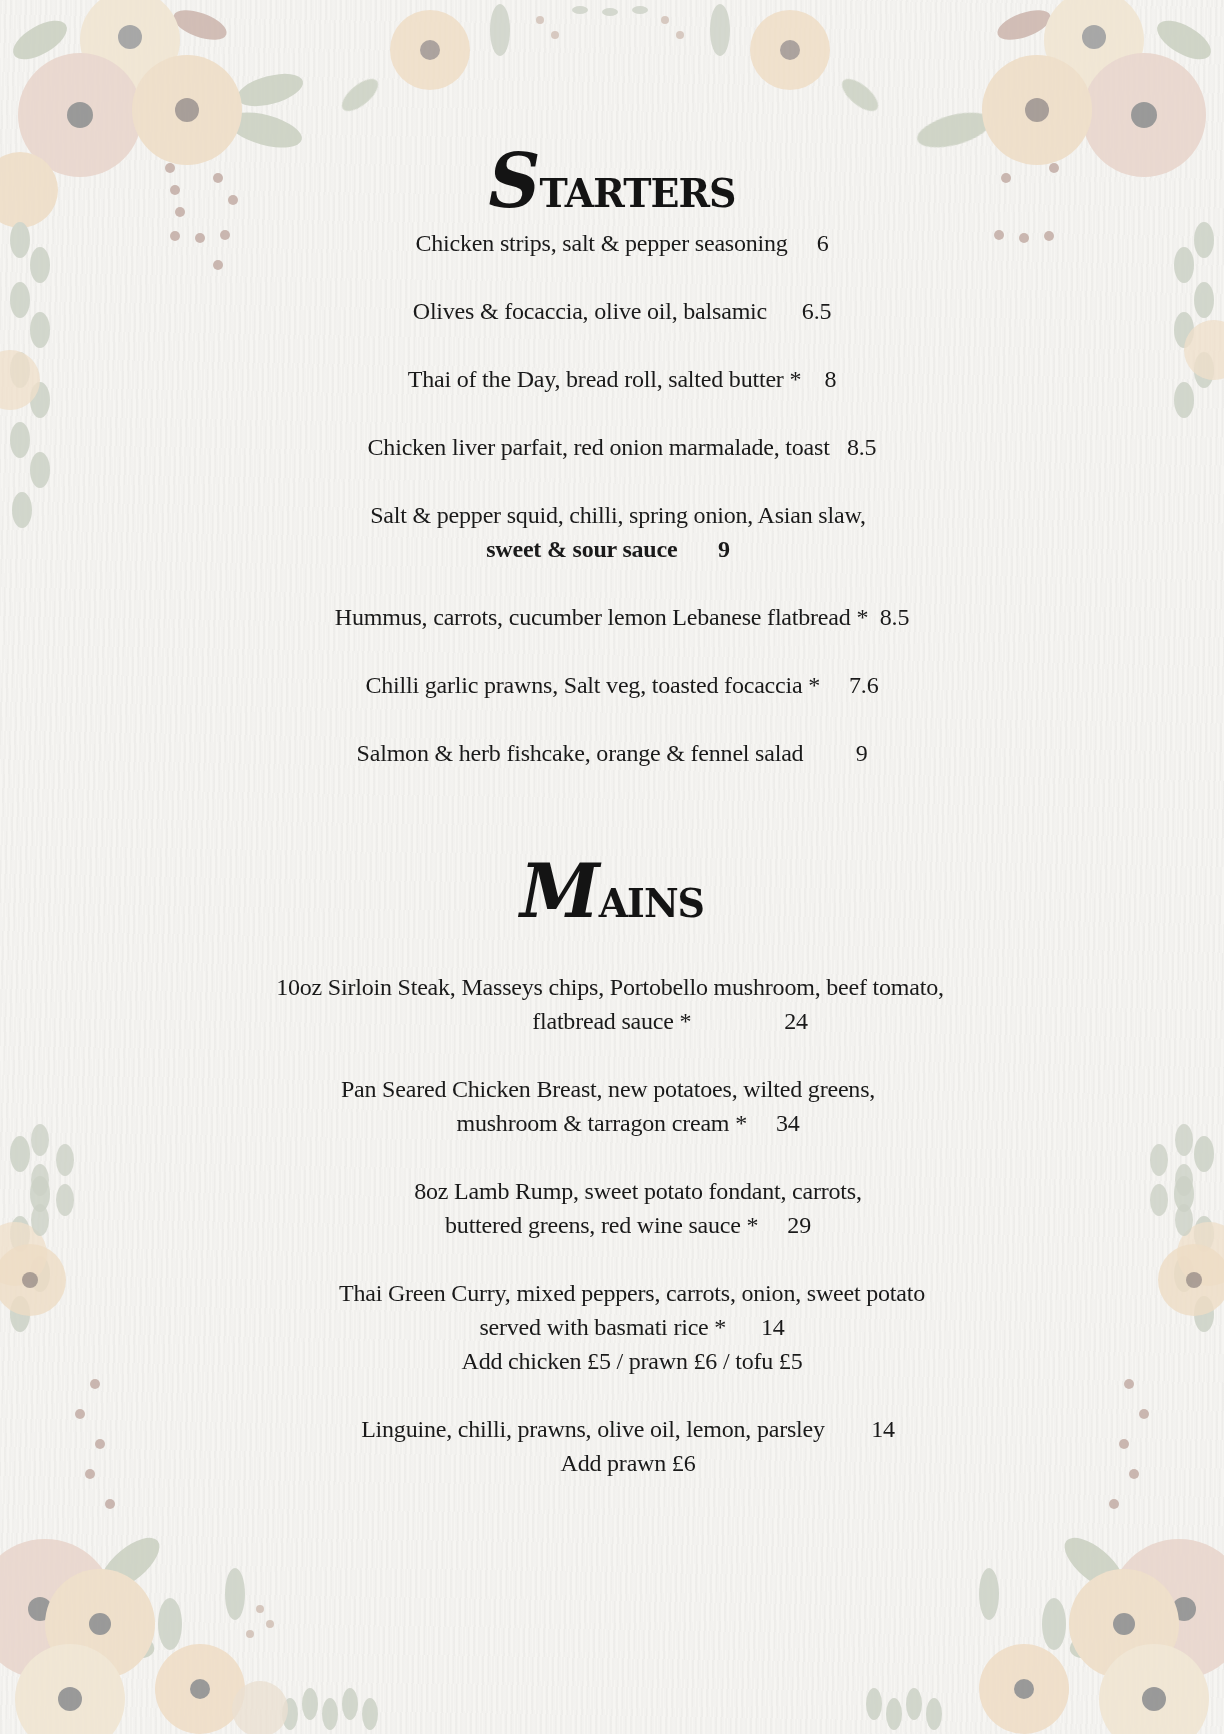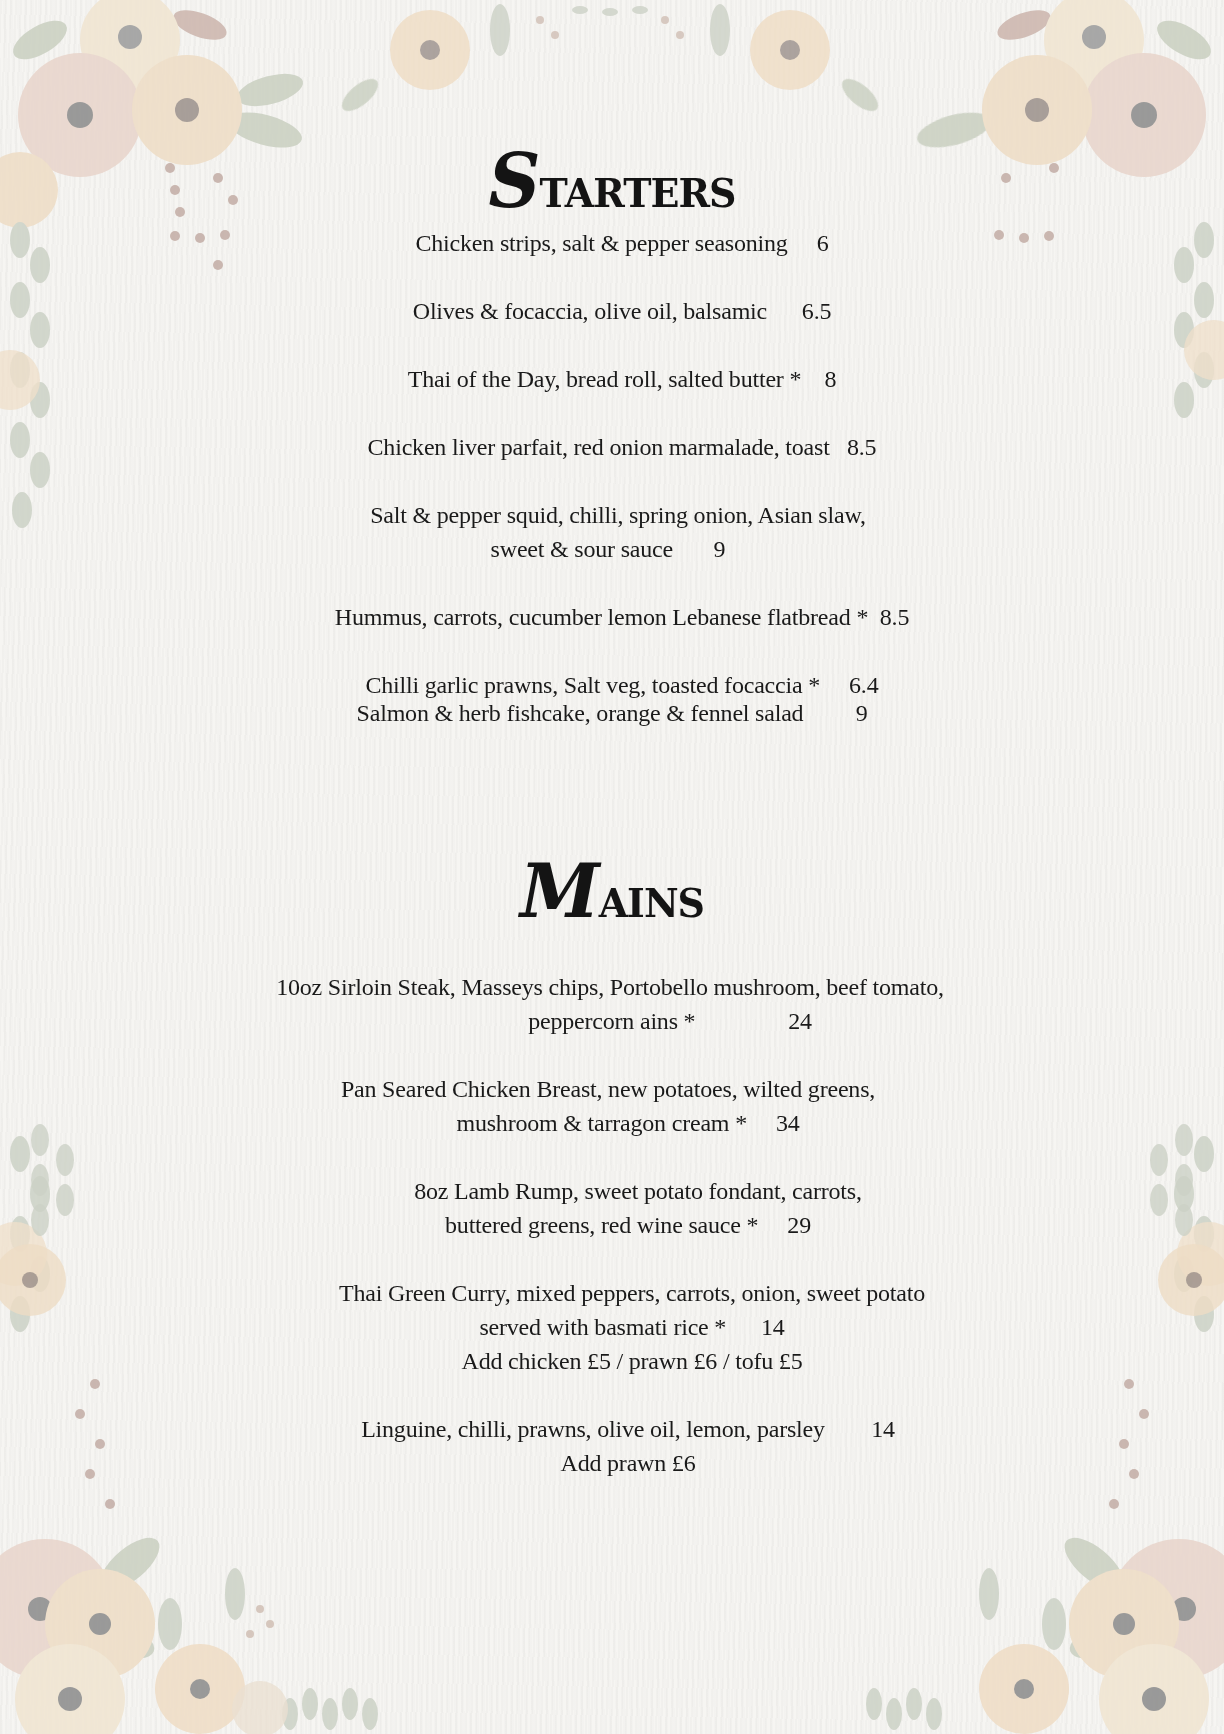--- a/index.html
+++ b/index.html
@@ -266,39 +266,39 @@
     <span>Olives &amp; focaccia, olive oil, balsamic</span>&nbsp;&nbsp;&nbsp;&nbsp;&nbsp;&nbsp;<span class="price">6.5</span>
   </div>
   <div class="item" style="top:362px;left:10px;">
     <span>Thai of the Day, bread roll, salted butter *</span>&nbsp;&nbsp;&nbsp;&nbsp;<span class="price">8</span>
   </div>
   <div class="item" style="top:430px;left:10px;">
     <span>Chicken liver parfait, red onion marmalade, toast</span>&nbsp;&nbsp;&nbsp;<span class="price">8.5</span>
   </div>
   <div class="item" style="top:498px;">
     <span class="line">Salt &amp; pepper squid, chilli, spring onion, Asian slaw,</span>
-    <span class="line" style="padding-right:20px;"><span>sweet &amp; sour sauce</span>&nbsp;&nbsp;&nbsp;&nbsp;&nbsp;&nbsp;&nbsp;<span class="price">9</span></span>
+    <span class="line" style="padding-right:20px;font-weight:bold;"><span>sweet &amp; sour sauce</span>&nbsp;&nbsp;&nbsp;&nbsp;&nbsp;&nbsp;&nbsp;<span class="price">9</span></span>
   </div>
   <div class="item" style="top:600px;left:10px;">
     <span>Hummus, carrots, cucumber lemon Lebanese flatbread *</span>&nbsp;&nbsp;<span class="price">8.5</span>
   </div>
   <div class="item" style="top:668px;left:10px;">
-    <span>Chilli garlic prawns, Salt veg, toasted focaccia *</span>&nbsp;&nbsp;&nbsp;&nbsp;&nbsp;<span class="price">6.4</span>
-  </div>
-  <div class="item" style="top:696px;">
+    <span>Chilli garlic prawns, Salt veg, toasted focaccia *</span>&nbsp;&nbsp;&nbsp;&nbsp;&nbsp;<span class="price">7.6</span>
+  </div>
+  <div class="item" style="top:736px;">
     <span>Salmon &amp; herb fishcake, orange &amp; fennel salad</span>&nbsp;&nbsp;&nbsp;&nbsp;&nbsp;&nbsp;&nbsp;&nbsp;&nbsp;<span class="price">9</span>
   </div>
 
   <div class="section-title" style="top:848px;">
     <span class="cap">M</span><span>ains</span>
   </div>
 
   <div class="item" style="top:970px;left:-8px;">
     <span class="line">10oz Sirloin Steak, Masseys chips, Portobello mushroom, beef tomato,</span>
-    <span class="line" style="padding-left:120px;"><span>peppercorn ains *</span>&nbsp;&nbsp;&nbsp;&nbsp;&nbsp;&nbsp;&nbsp;&nbsp;&nbsp;&nbsp;&nbsp;&nbsp;&nbsp;&nbsp;&nbsp;&nbsp;<span class="price">24</span></span>
+    <span class="line" style="padding-left:120px;"><span>flatbread sauce *</span>&nbsp;&nbsp;&nbsp;&nbsp;&nbsp;&nbsp;&nbsp;&nbsp;&nbsp;&nbsp;&nbsp;&nbsp;&nbsp;&nbsp;&nbsp;&nbsp;<span class="price">24</span></span>
   </div>
   <div class="item" style="top:1072px;left:-10px;">
     <span class="line">Pan Seared Chicken Breast, new potatoes, wilted greens,</span>
     <span class="line" style="padding-left:40px;"><span>mushroom &amp; tarragon cream *</span>&nbsp;&nbsp;&nbsp;&nbsp;&nbsp;<span class="price">34</span></span>
   </div>
   <div class="item" style="top:1174px;left:10px;">
     <span class="line" style="padding-left:20px;">8oz Lamb Rump, sweet potato fondant, carrots,</span>
     <span class="line"><span>buttered greens, red wine sauce *</span>&nbsp;&nbsp;&nbsp;&nbsp;&nbsp;<span class="price">29</span></span>
   </div>
   <div class="item" style="top:1276px;left:14px;">

